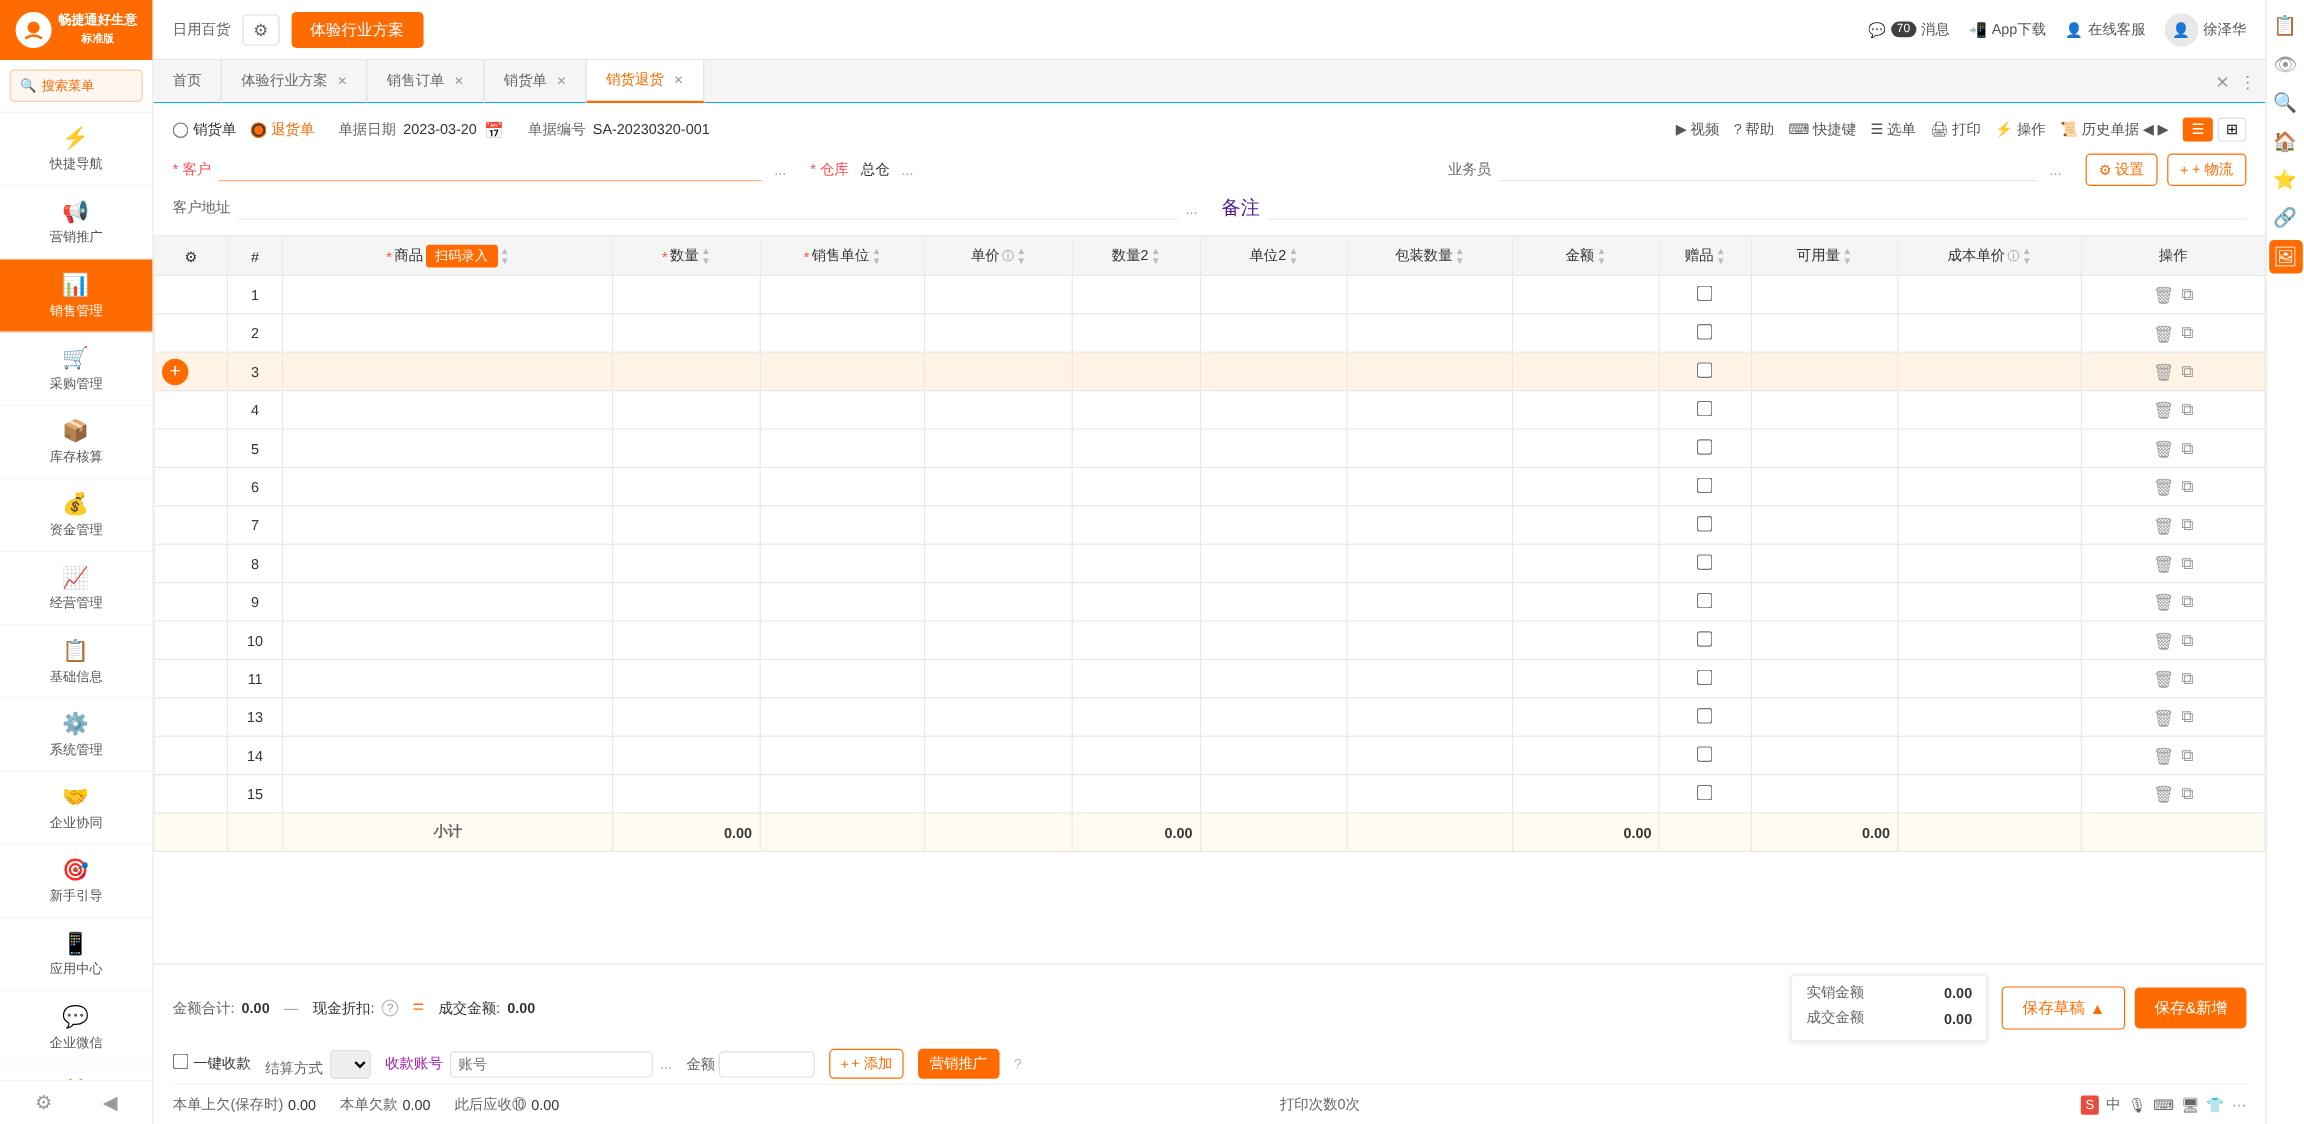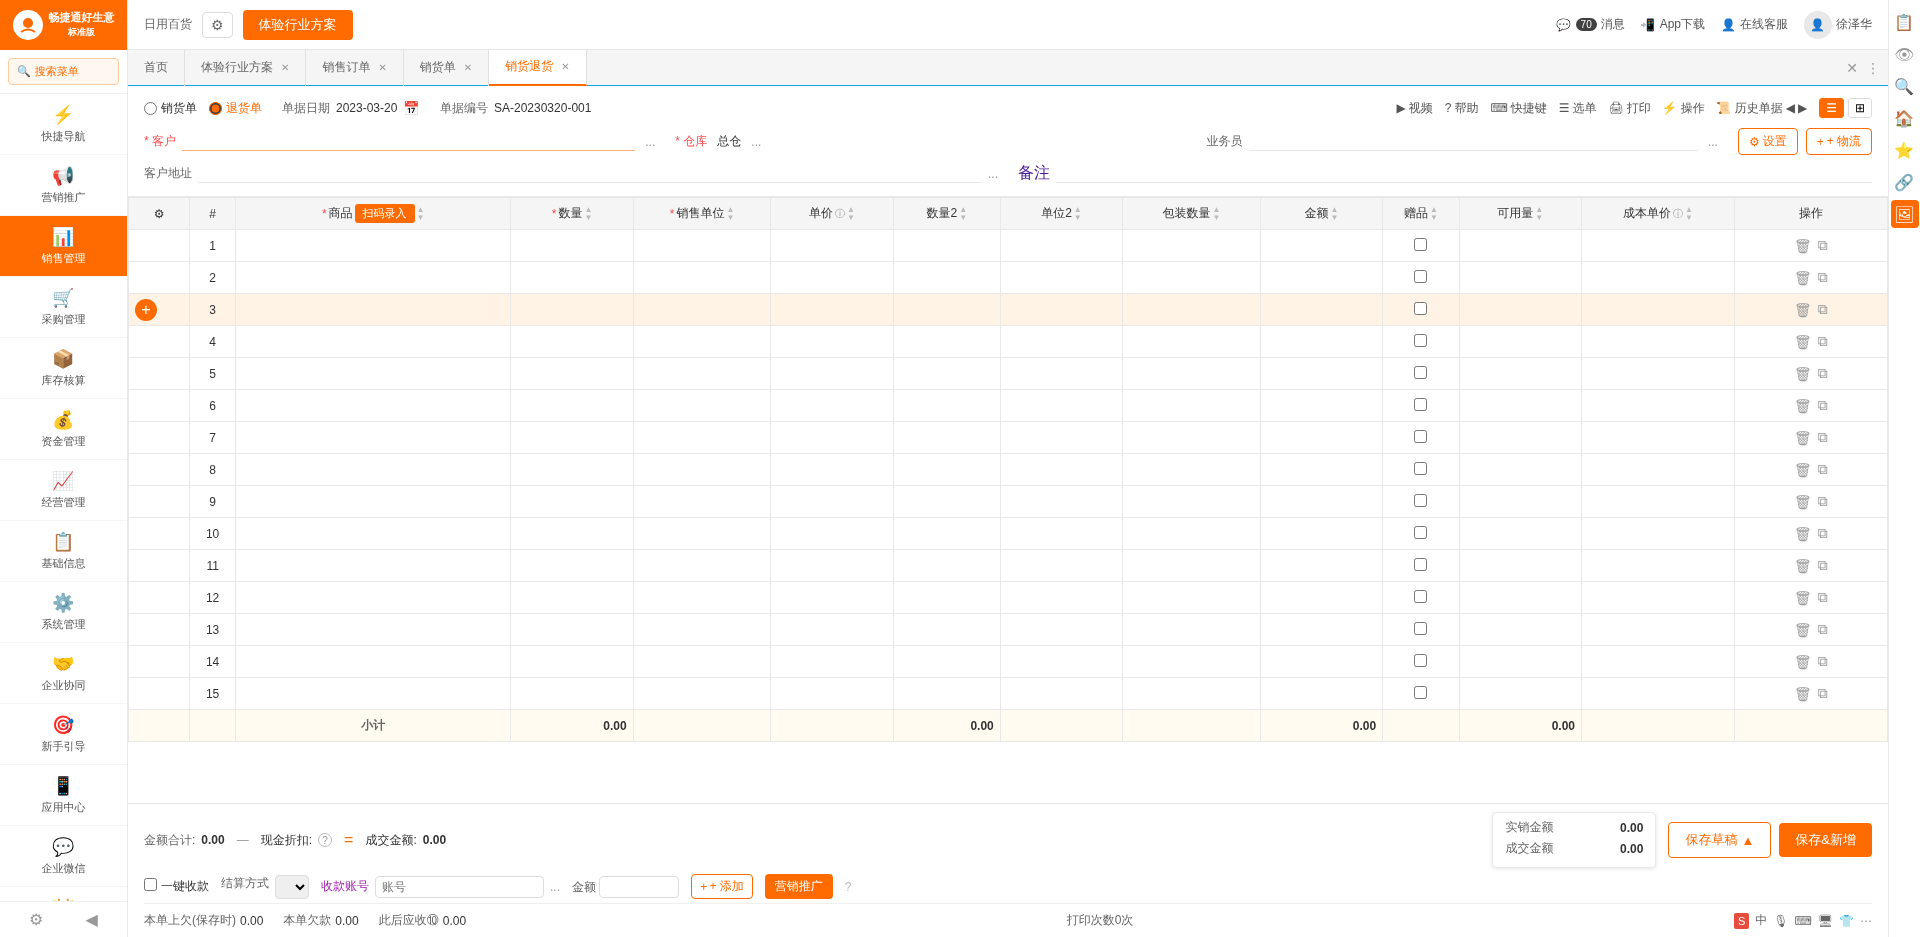--- a/index.html
+++ b/index.html
@@ -111,21 +111,21 @@
     .amount-label { color: #666; }
     .amount-value { color: #333; font-weight: bold; }
     .amount-sep { color: #999; }
     .cash-discount { display: flex; align-items: center; gap: 6px; }
     .help-icon { width: 14px; height: 14px; border-radius: 50%; border: 1px solid #bbb; display: inline-flex; align-items: center; justify-content: center; font-size: 10px; color: #999; cursor: pointer; }
     .equals-sign { color: #ff6b00; font-size: 16px; }
     .deal-amount { display: flex; align-items: center; gap: 6px; }
     
     .bottom-row2 { display: flex; align-items: center; gap: 12px; font-size: 12px; }
     .payment-checkbox { display: flex; align-items: flex-start; gap: 4px; cursor: pointer; }
-    .payment-method { display: flex; align-items: flex-start; gap: 6px; }
+    .payment-method { display: flex; align-items: flex-end; gap: 6px; }
     .payment-method select { border: 1px solid #ddd; border-radius: 4px; padding: 3px 6px; font-size: 12px; }
     .account-field { display: flex; align-items: center; gap: 6px; }
     .account-input { border: 1px solid #ddd; border-radius: 4px; padding: 3px 6px; font-size: 12px; min-width: 80px; }
     .amount-input { border: 1px solid #ddd; border-radius: 4px; padding: 3px 6px; font-size: 12px; width: 80px; }
     .add-item-btn { background: none; border: 1px solid #ff6b00; color: #ff6b00; border-radius: 4px; padding: 3px 8px; cursor: pointer; font-size: 12px; display: flex; align-items: center; gap: 2px; }
     .expense-split-btn { background: #ff6b00; color: #fff; border: none; border-radius: 4px; padding: 4px 10px; cursor: pointer; font-size: 12px; }
     .question-icon { color: #bbb; cursor: pointer; }
     
     .bottom-row3 { display: flex; align-items: center; justify-content: space-between; padding-top: 8px; font-size: 12px; color: #666; border-top: 1px solid #f0f0f0; margin-top: 4px; }
     .bottom-stats { display: flex; align-items: center; gap: 20px; }
@@ -781,41 +781,20 @@
               <td></td>
               <td>
                 <div class="table-actions">
                   <button class="action-icon-btn">🗑</button>
                   <button class="action-icon-btn">⧉</button>
                 </div>
               </td>
             </tr>
             <tr>
               <td></td>
-              <td class="row-num">12</td>
-              <td></td>
-              <td></td>
-              <td></td>
-              <td></td>
-              <td></td>
-              <td></td>
-              <td></td>
-              <td></td>
-              <td class="checkbox-cell"><input type="checkbox" style=""></td>
-              <td></td>
-              <td></td>
-              <td>
-                <div class="table-actions">
-                  <button class="action-icon-btn">🗑</button>
-                  <button class="action-icon-btn">⧉</button>
-                </div>
-              </td>
-            </tr>
-            <tr>
-              <td></td>
               <td class="row-num">13</td>
               <td></td>
               <td></td>
               <td></td>
               <td></td>
               <td></td>
               <td></td>
               <td></td>
               <td></td>
               <td class="checkbox-cell"><input type="checkbox" style=""></td>

